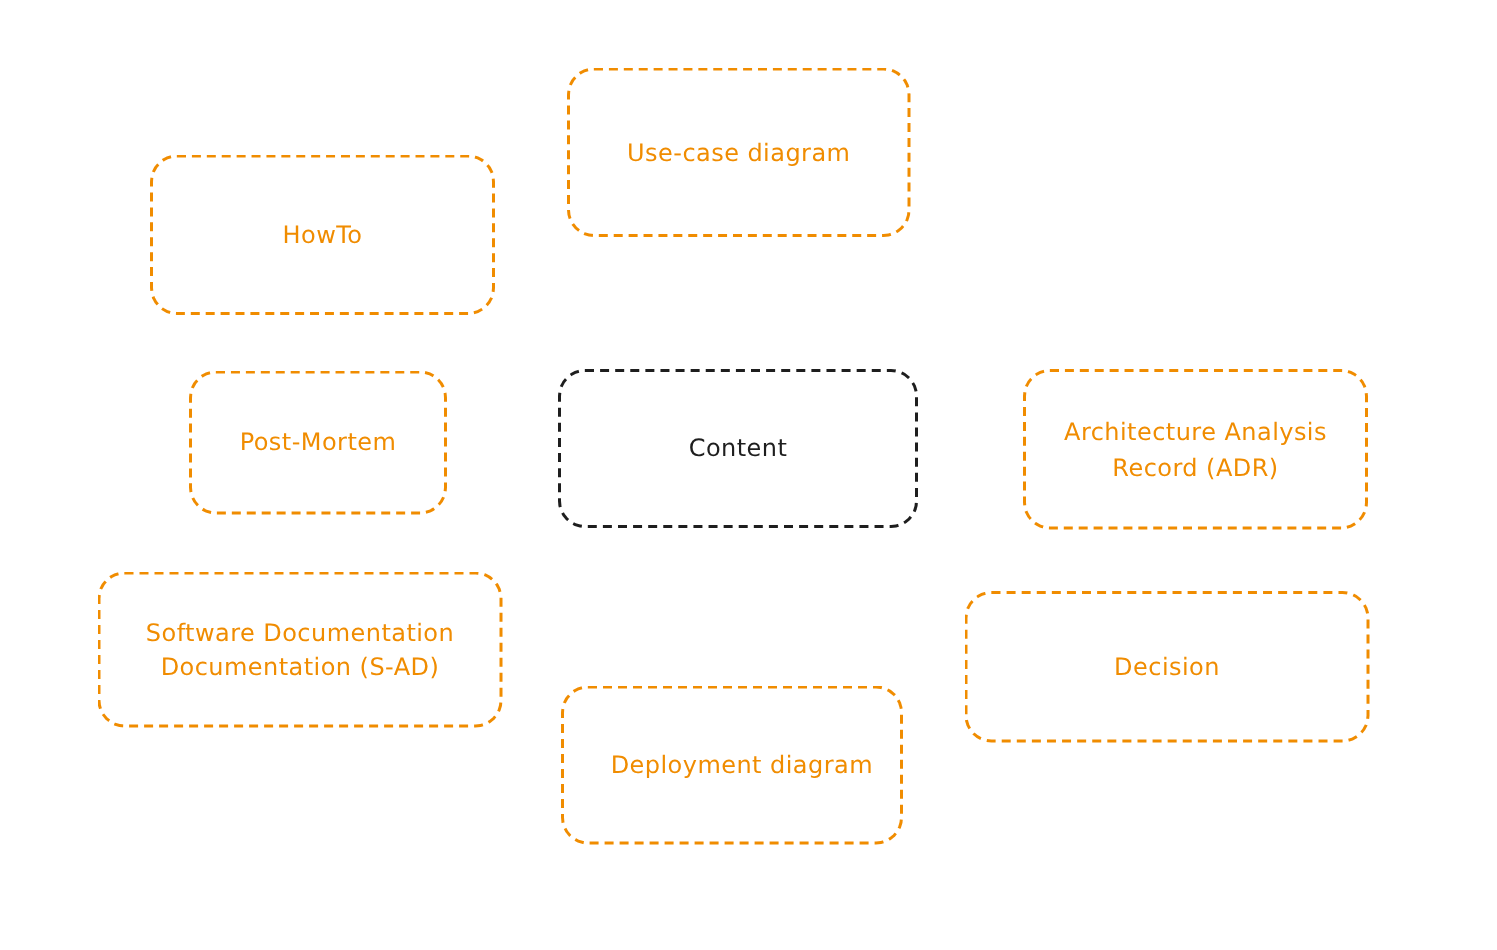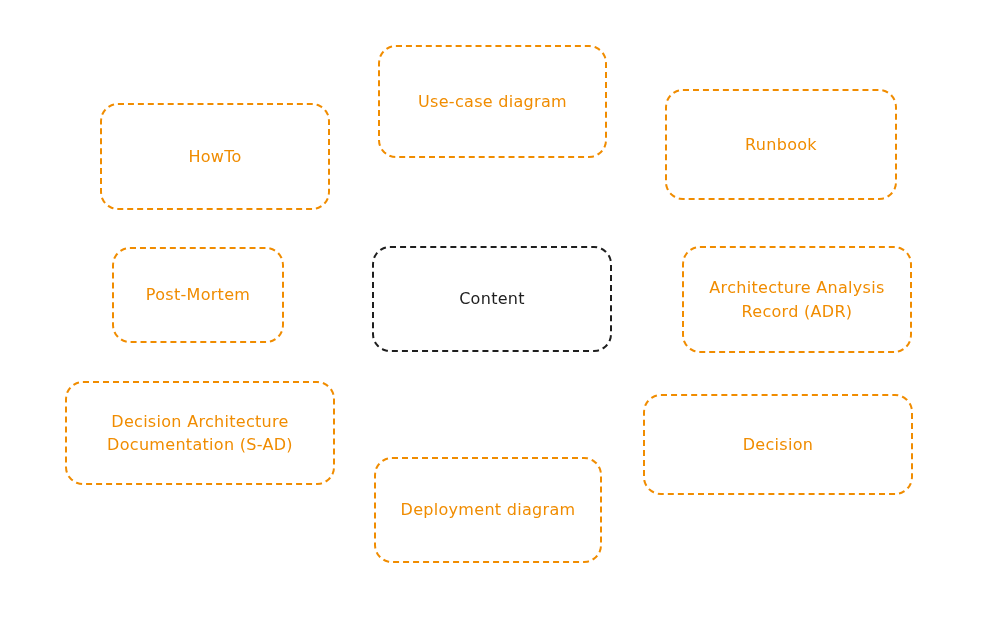--- a/index.html
+++ b/index.html
@@ -33,58 +33,55 @@
     cursor: default;
   }
   .node .label {
     display: block;
     width: 100%;
   }
   
   .pos-howto      { left: 100px; top: 103px; width: 230px; height: 107px; justify-content: flex-end; }
   .pos-usecase    { left: 378px; top:  45px; width: 229px; height: 113px; }
   .pos-runbook    { left: 665px; top:  89px; width: 232px; height: 111px; }
-  .pos-postmortem { left: 112px; top: 247px; width: 172px; height:  96px; }
+  .pos-postmortem { left: 126px; top: 247px; width: 172px; height:  96px; }
   .pos-content    { left: 372px; top: 246px; width: 240px; height: 106px; }
   .pos-adr        { left: 682px; top: 246px; width: 230px; height: 107px; }
   .pos-sad        { left:  65px; top: 381px; width: 270px; height: 104px; }
   .pos-analysis   { left: 643px; top: 394px; width: 270px; height: 101px; }
-  .pos-deployment { left: 374px; top: 457px; width: 228px; height: 106px; }
+  .pos-deployment { left: 374px; top: 457px; width: 228px; height: 106px; text-align: right; }
 </style>
 </head>
 <body>
 
 <div class="canvas">
 
   <div class="node pos-howto" style="--stroke: #f08c00;">
     <span class="label">HowTo</span>
   </div>
 
   <div class="node pos-usecase" style="--stroke: #f08c00;">
     <span class="label">Use-case diagram</span>
   </div>
 
-  <div class="node pos-runbook" style="--stroke: #f08c00;">
-    <span class="label">Runbook</span>
-  </div>
 
   <div class="node pos-postmortem" style="--stroke: #f08c00;">
     <span class="label">Post-Mortem</span>
   </div>
 
   <div class="node pos-content" style="--stroke: #1e1e1e;">
     <span class="label">Content</span>
   </div>
 
   <div class="node pos-adr" style="--stroke: #f08c00;">
     <span class="label">Architecture Analysis Record (ADR)</span>
   </div>
 
   <div class="node pos-sad" style="--stroke: #f08c00;">
-    <span class="label">Decision Architecture Documentation (S-AD)</span>
+    <span class="label">Software Documentation Documentation (S-AD)</span>
   </div>
 
   <div class="node pos-analysis" style="--stroke: #f08c00;">
     <span class="label">Decision</span>
   </div>
 
   <div class="node pos-deployment" style="--stroke: #f08c00;">
     <span class="label">Deployment diagram</span>
   </div>
 

